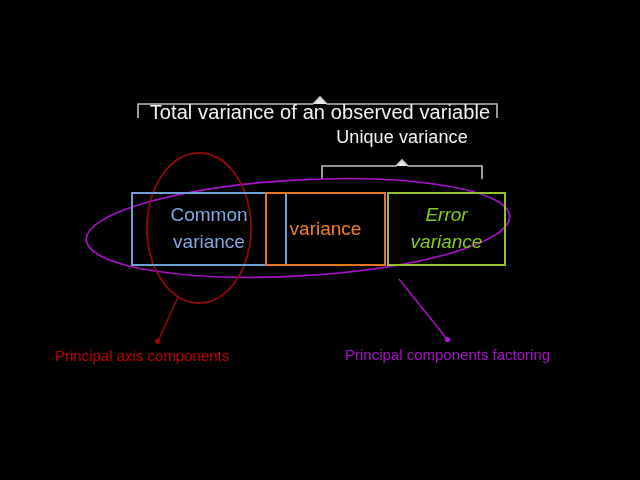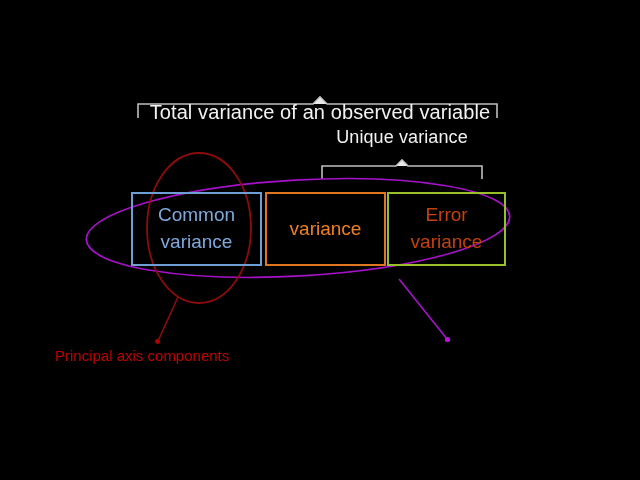--- a/index.html
+++ b/index.html
@@ -66,40 +66,41 @@
     flex-direction: column;
     align-items: center;
     justify-content: center;
     font-size: 19px;
     text-align: center;
     line-height: 1.42;
   }
   #box-common {
     left: 131px;
     top: 192px;
-    width: 131px;
+    width: 156px;
     height: 74px;
     border-color: #6e9fd4;
     color: #7fa9dd;
   }
   #box-specific {
     left: 265px;
     top: 192px;
     width: 121px;
     height: 74px;
     border-color: #e0761f;
     color: #ef8022;
   }
   #box-error {
     left: 387px;
     top: 192px;
     width: 119px;
     height: 74px;
     border-color: #97bf2a;
-    color: #c2410c;
+    color: #84cc16;
+    font-style: italic;
   }
   .vbox .ln { display: block; }
 
   
   #paf-label {
     left: 55px;
     top: 347px;
     font-size: 15px;
     color: #c00000;
   }
@@ -159,14 +160,15 @@
     <span class="ln">variance</span>
   </div>
 
   <div class="vbox" id="box-error">
     <span class="ln">Error</span>
     <span class="ln">variance</span>
   </div>
 
   <div class="txt" id="paf-label">Principal axis components</div>
 
+  <div class="txt" id="pcf-label">Principal components factoring</div>
 
 </div>
 
 </body></html>

